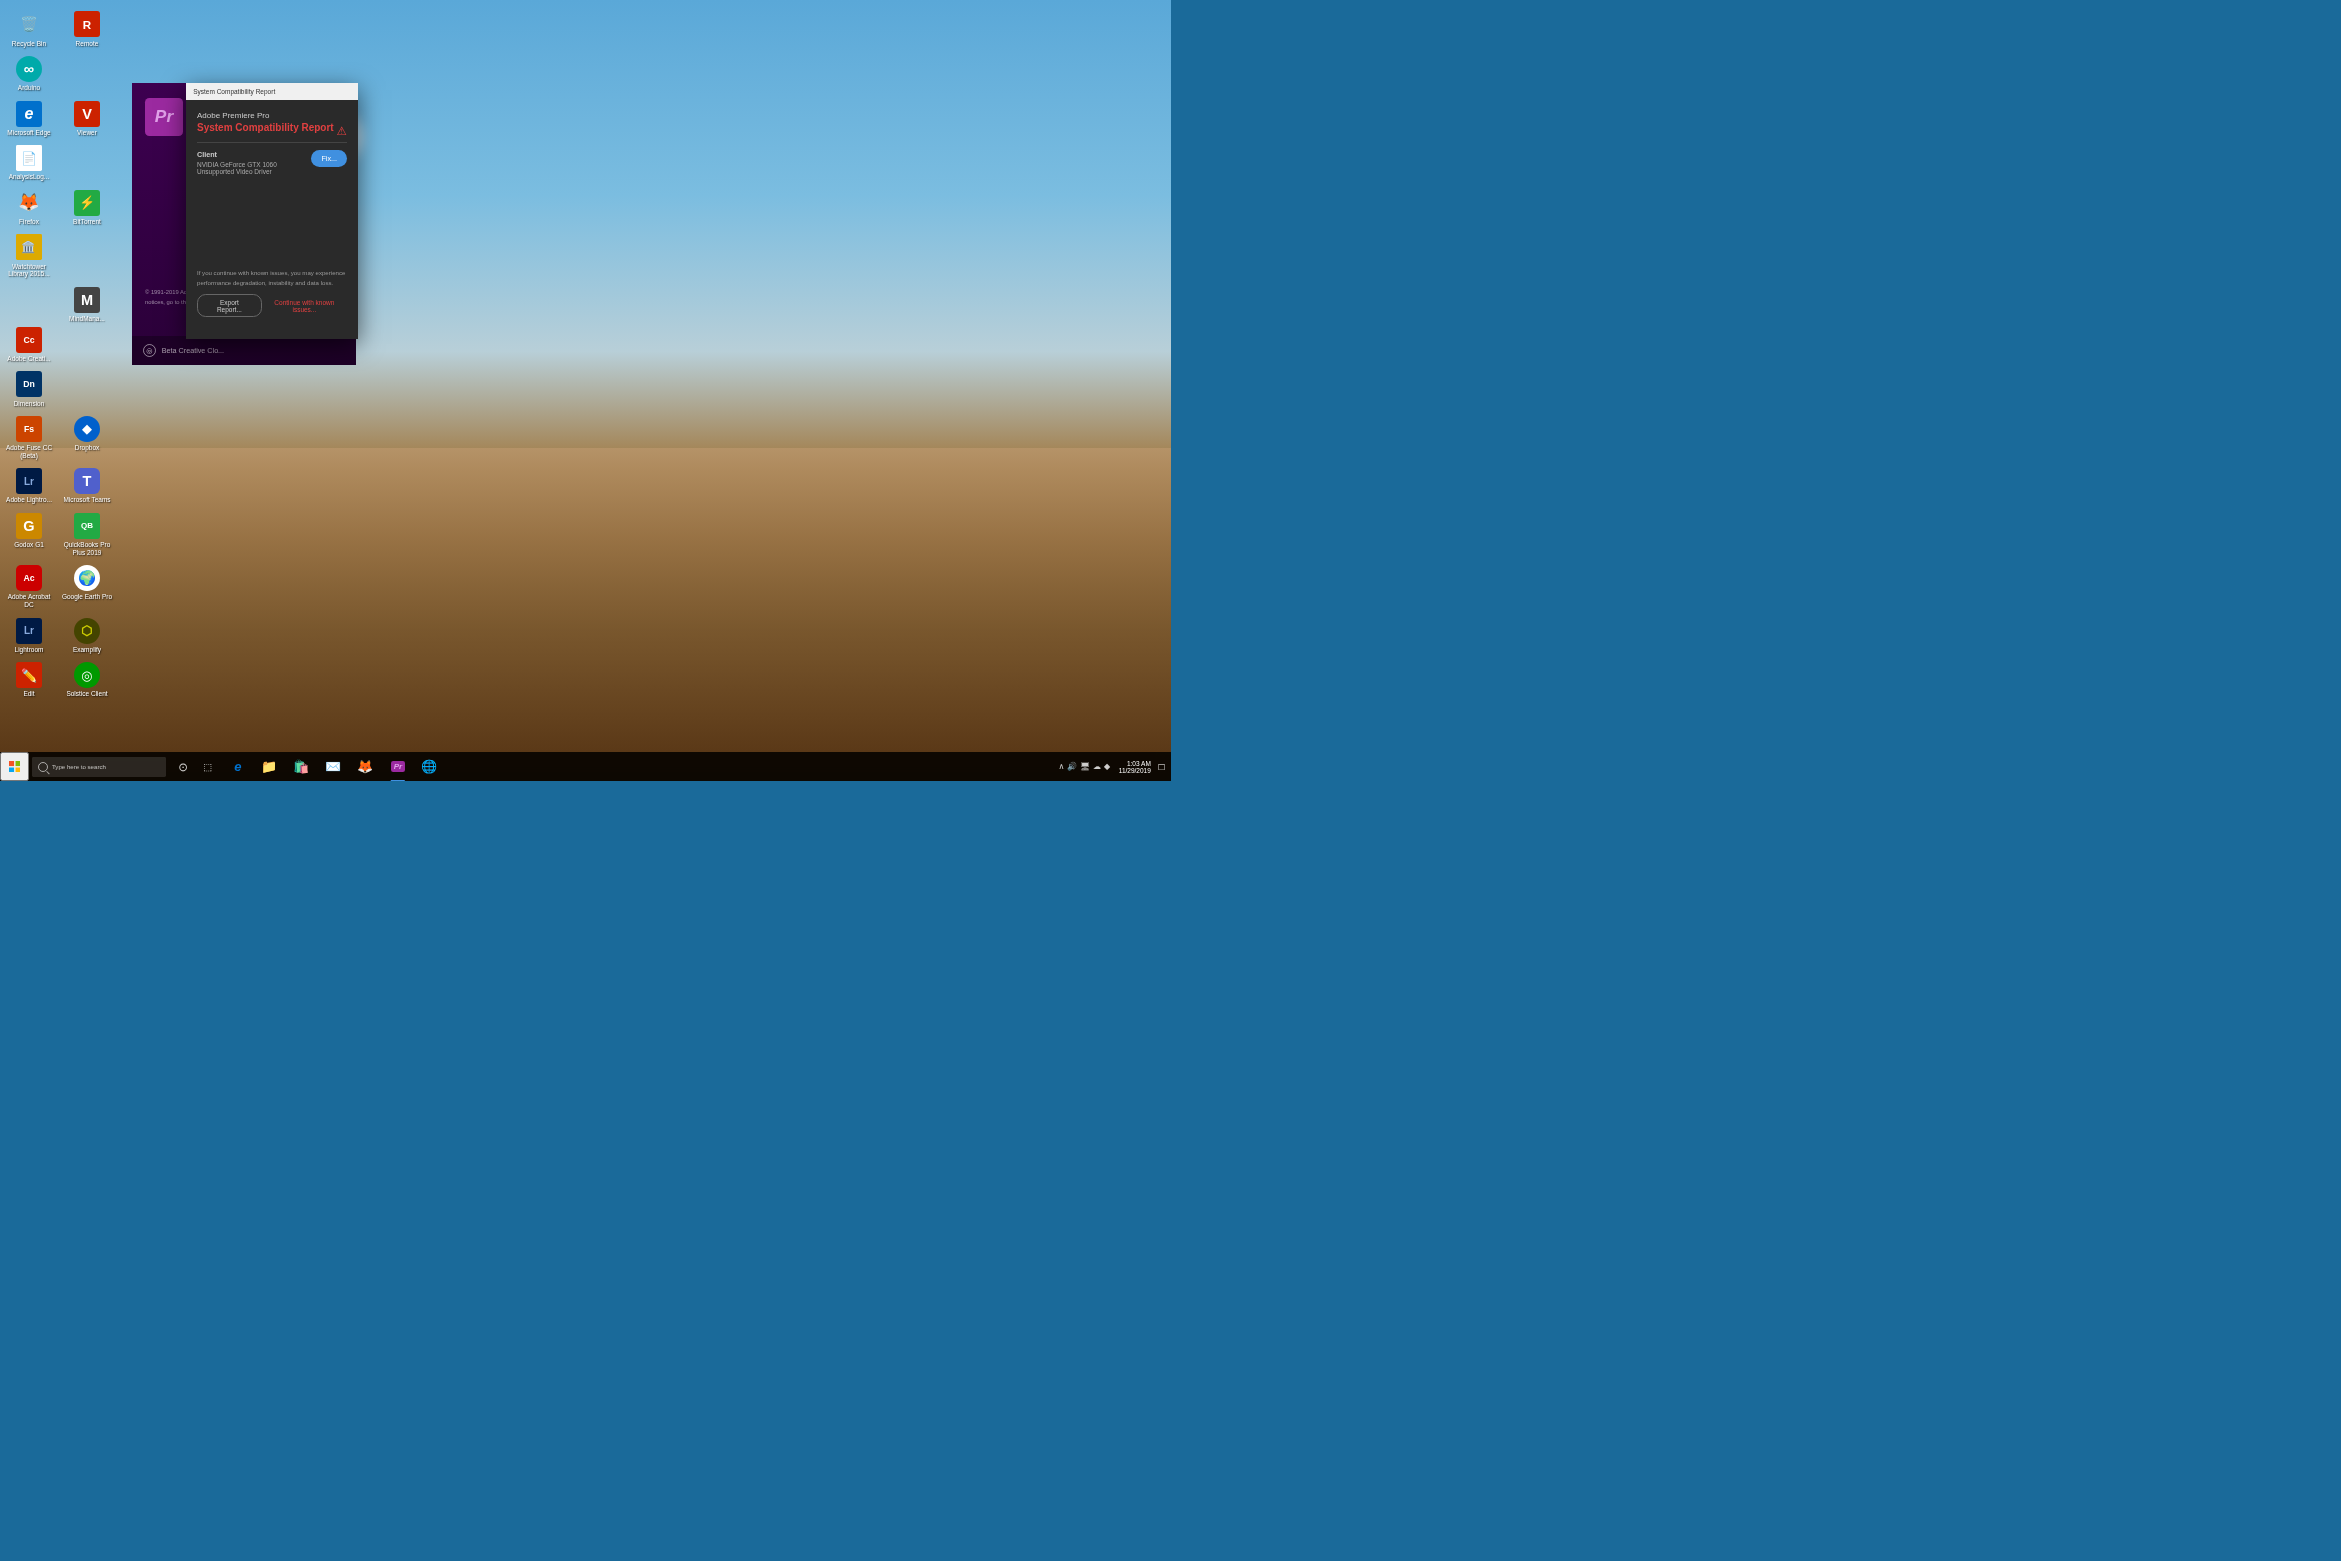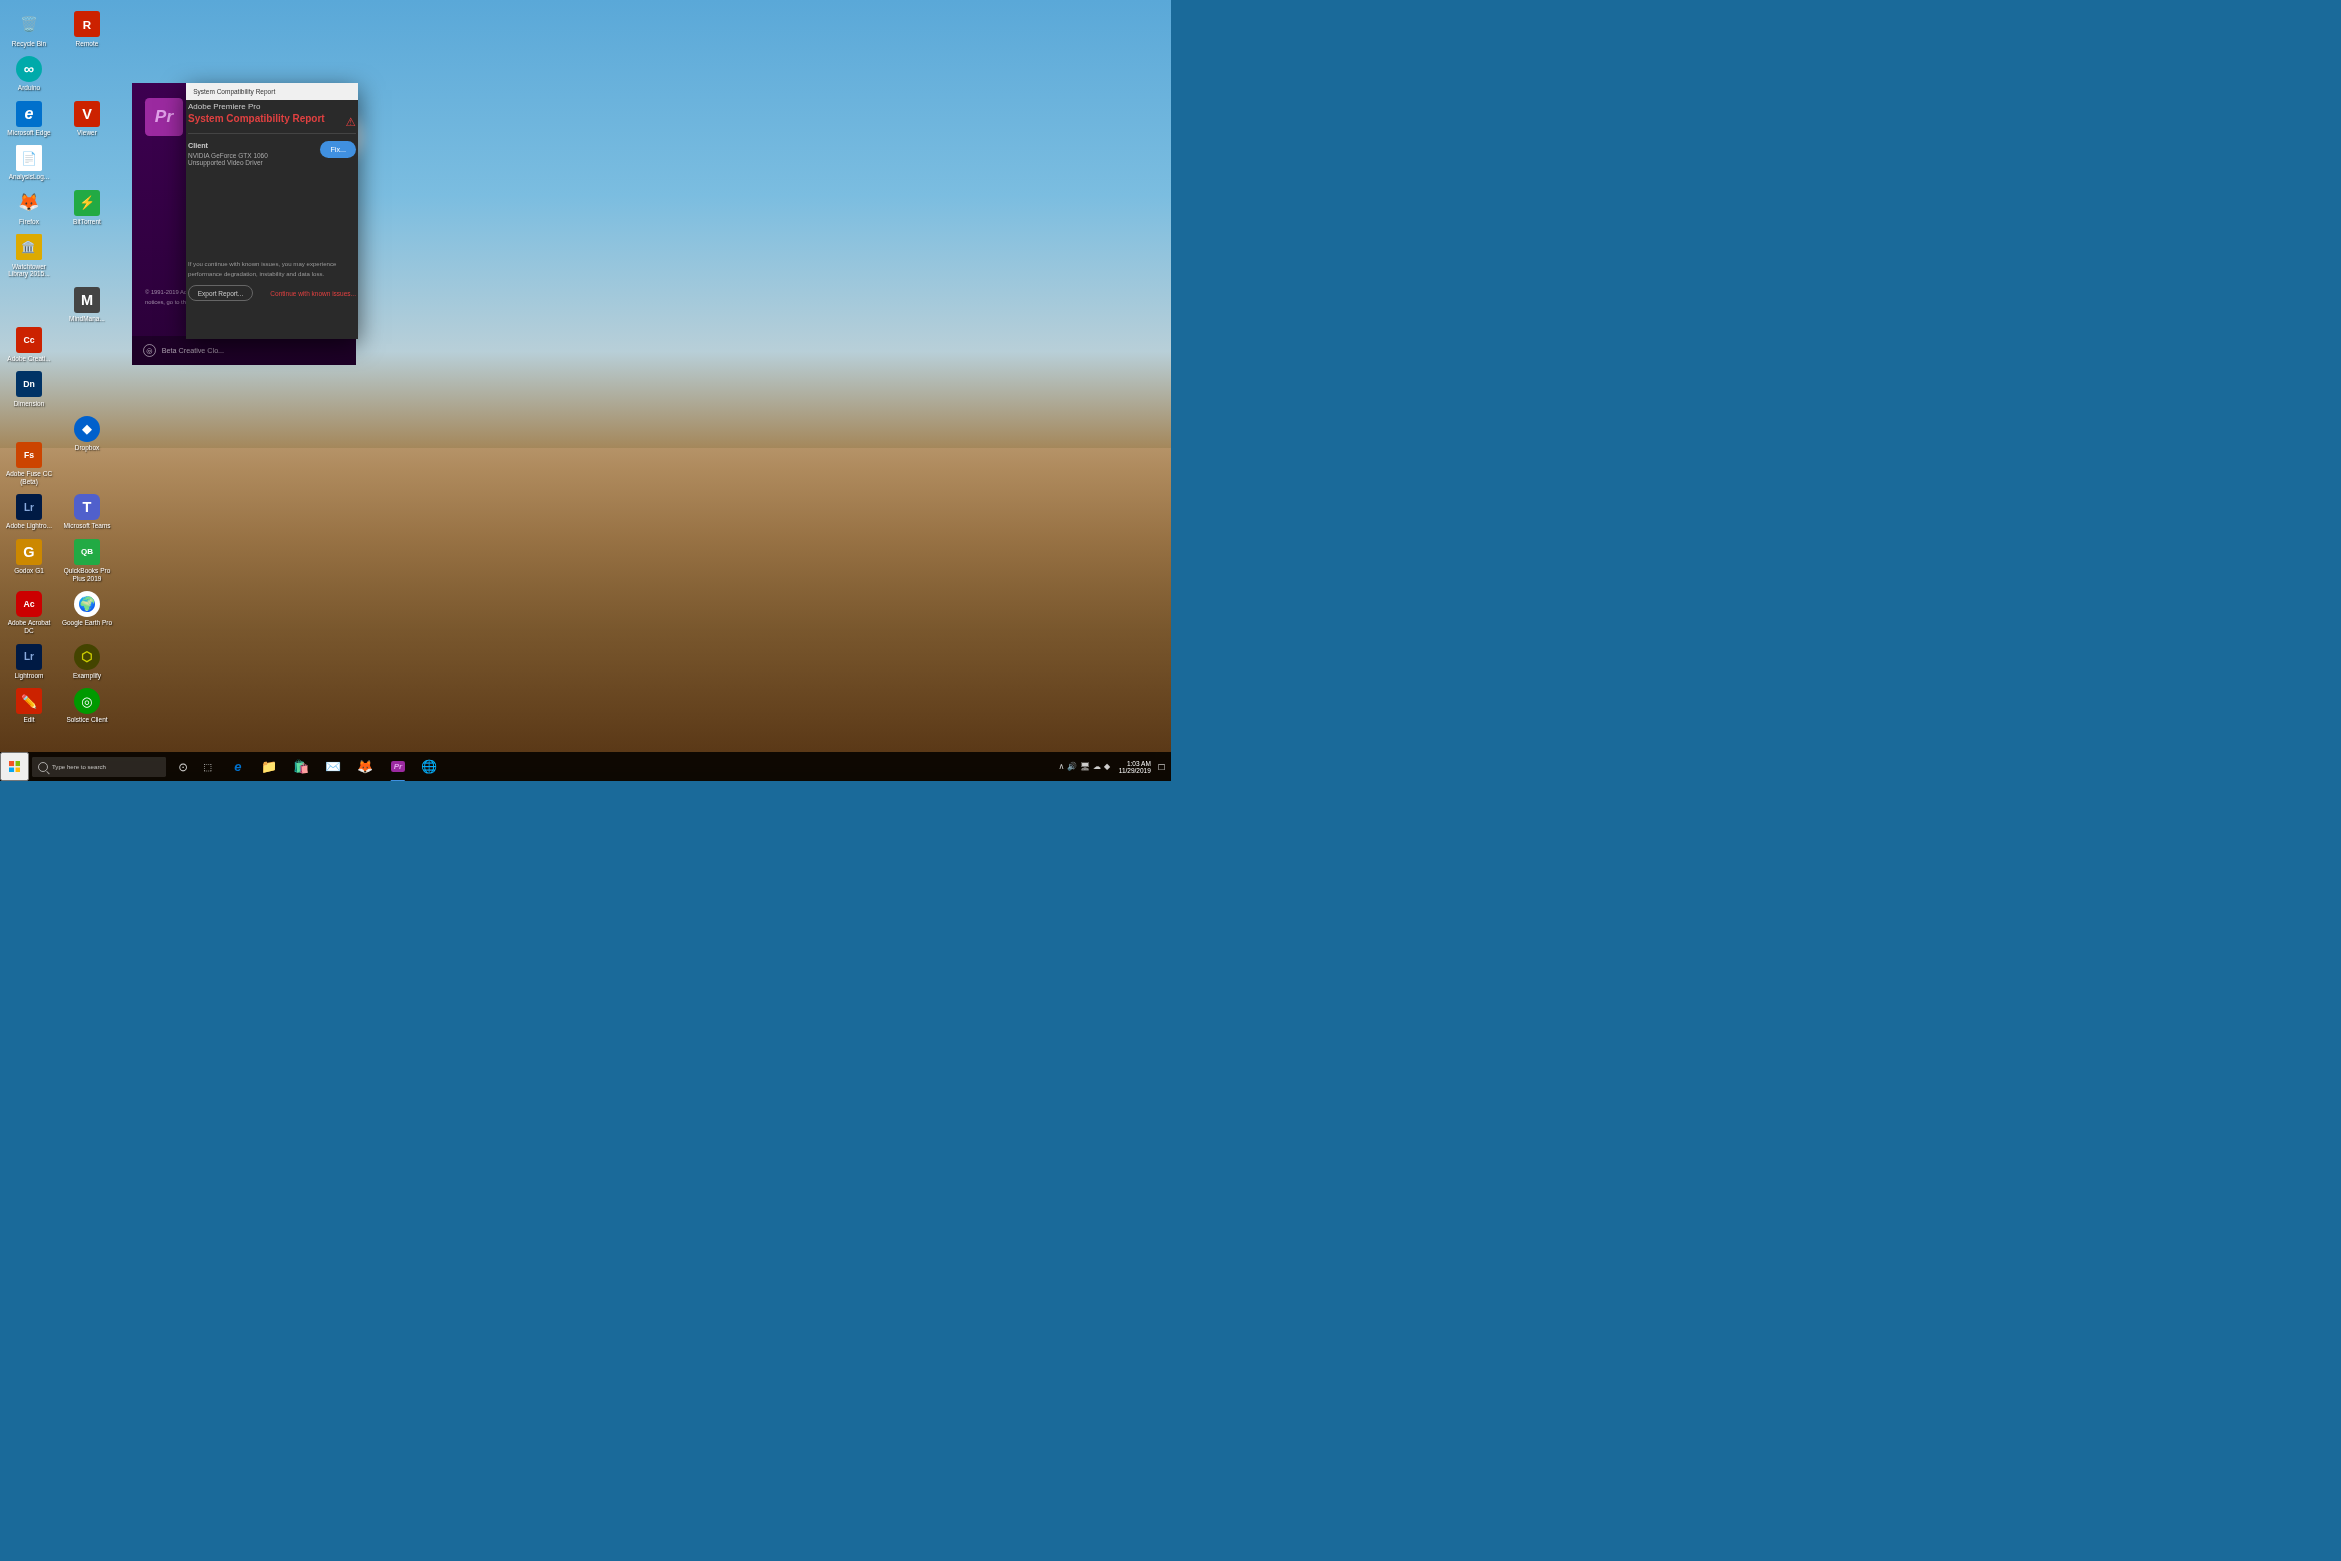--- a/index.html
+++ b/index.html
@@ -216,21 +216,21 @@
     }
 
     .dialog-title-text {
       font-size: 6.5px;
       color: #333;
       font-family: 'Segoe UI', sans-serif;
     }
 
     .dialog-body {
       background: #2a2a2a;
-      padding: 2px;
+      padding: 11px;
       min-height: 239px;
     }
 
     .dialog-app-name {
       font-size: 8px;
       color: #cccccc;
       margin-bottom: 2.2px;
       font-weight: 400;
     }
 
@@ -474,21 +474,21 @@
     .icon-remote { background: #cc2200; border-radius: 2.9px; }
     .icon-arduino { background: #00aaaa; border-radius: 50%; }
     .icon-edge { background: #0070cc; border-radius: 2.9px; }
     .icon-viewer { background: #cc2200; border-radius: 2.9px; }
     .icon-analysis { background: white; border-radius: 1.4px; }
     .icon-bittorrent { background: #22aa44; border-radius: 2.9px; }
     .icon-watchtower { background: #ddaa00; border-radius: 1.4px; }
     .icon-adobe-cr { background: #cc2200; border-radius: 2.9px; margin-top: 40px; }
     .icon-mindjet { background: #444; border-radius: 2.9px; }
     .icon-dimension { background: #003366; border-radius: 2.9px; }
-    .icon-fuse { background: #cc4400; border-radius: 2.9px; margin-top: 26px; }
+    .icon-fuse { background: #cc4400; border-radius: 2.9px; }
     .icon-dropbox { background: #0060cc; border-radius: 50%; }
     .icon-lightroom { background: #001a44; border-radius: 2.9px; }
     .icon-msteams { background: #5060cc; border-radius: 5.8px; }
     .icon-godox { background: #cc8800; border-radius: 2.9px; }
     .icon-quickbooks { background: #22aa44; border-radius: 2.9px; }
     .icon-acrobat { background: #cc0000; border-radius: 5px; }
     .icon-googleearth { background: white; border-radius: 50%; }
     .icon-lightroom2 { background: #001a44; border-radius: 2.9px; }
     .icon-examplify { background: #444400; border-radius: 50%; }
     .icon-edit { background: #cc2200; border-radius: 2.9px; }

